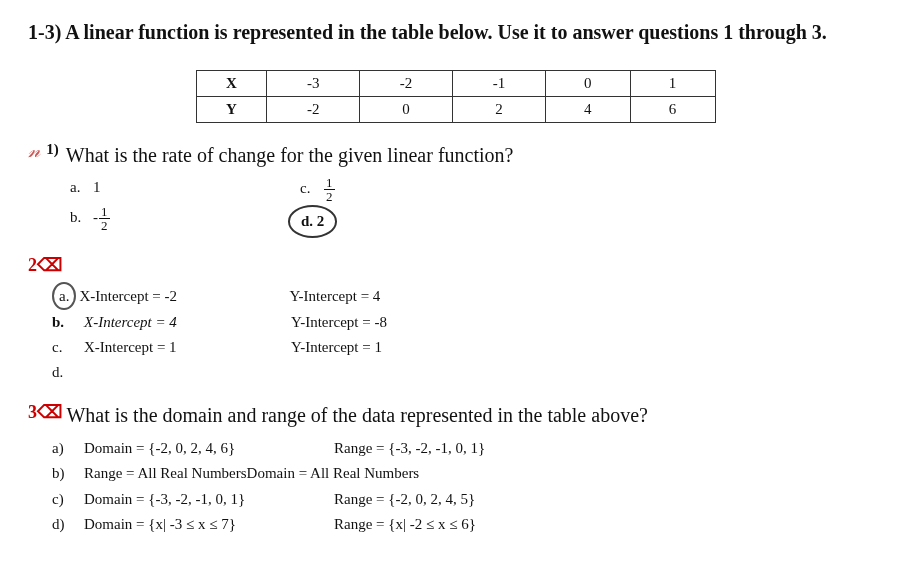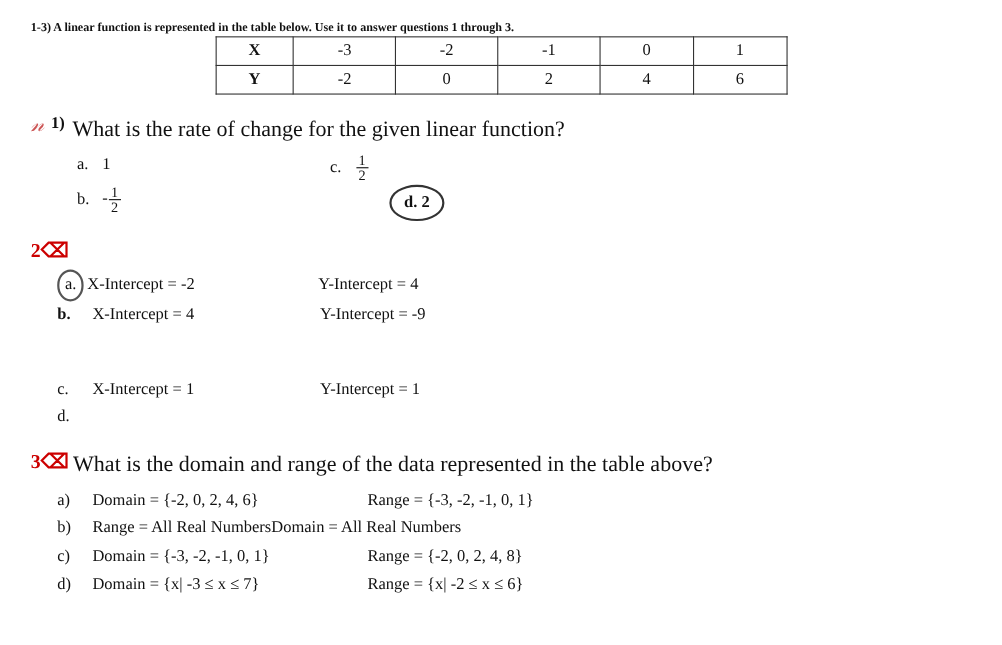--- a/index.html
+++ b/index.html
@@ -7,22 +7,22 @@
       background: #fff;
       font-family: 'Times New Roman', Times, serif;
       font-size: 15px;
       color: #111;
       width: 911px;
       min-height: 586px;
       padding: 18px 28px 18px 28px;
     }
     .header-text {
       font-weight: bold;
-      font-size: 11px;
-      margin-bottom: 0;
+      font-size: 20px;
+      margin-bottom: 24px;
       line-height: 1.4;
     }
     
     .data-table {
       border-collapse: collapse;
       margin: 0 auto 18px auto;
       min-width: 520px;
     }
     .data-table td {
       border: 1.5px solid #333;
@@ -176,47 +176,47 @@
     <div class="option-row">
       <span class="opt-label">b.</span>
       <span>
         -<span class="frac">
             <span class="num">1</span>
             <span class="den">2</span>
           </span>
       </span>
     </div>
 
-    <div class="option-row" style="margin-left: 18px; justify-content: center;">
+    <div class="option-row" style="margin-left: 18px;">
       <span class="answer-circle">d. 2</span>
     </div>
   </div>
 </div>
 
 <div class="question-block" style="margin-top: 10px;">
   <div class="question-header" style="display:flex; align-items:flex-start; gap:2px;">
     <span style="font-size:18px; color:#c00; font-weight:bold; margin-right:2px; margin-top:0px;">2⌫</span>
   </div>
   <div class="q2-options">
 
     <div class="q2-option-row">
       <span class="pencil-circle">a.</span>
       <span style="min-width:210px;">X-Intercept = -2</span>
       <span>Y-Intercept = 4</span>
     </div>
 
     <div class="q2-option-row">
       <span class="q2-label" style="min-width:28px; font-weight:bold;">b.</span>
-      <span style="min-width:207px;">X-Intercept = 4</span>
-      <span>Y-Intercept = -9</span>
+      <span style="min-width:207px;font-style:italic;">X-Intercept = 4</span>
+      <span>Y-Intercept = -8</span>
     </div>
 
     <div class="q2-option-row">
       <span class="q2-label" style="min-width:28px;">c.</span>
-      <span style="min-width:207px;margin-top:44px;">X-Intercept = 1</span>
+      <span style="min-width:207px;">X-Intercept = 1</span>
       <span>Y-Intercept = 1</span>
     </div>
 
     <div class="q2-option-row">
       <span class="q2-label" style="min-width:28px;">d.</span>
     </div>
   </div>
 </div>
 
 <div class="question-block" style="margin-top: 12px;">
@@ -234,21 +234,21 @@
 
     <div class="q3-option-row">
       <span class="q3-label" style="min-width:28px;">b)</span>
       <span>Range = All Real Numbers</span>
       <span style="min-width:250px;">Domain = All Real Numbers</span>
     </div>
 
     <div class="q3-option-row">
       <span class="q3-label" style="min-width:28px;">c)</span>
       <span style="min-width:250px;">Domain = {-3, -2, -1, 0, 1}</span>
-      <span>Range = {-2, 0, 2, 4, 8}</span>
+      <span>Range = {-2, 0, 2, 4, 5}</span>
     </div>
 
     <div class="q3-option-row">
       <span class="q3-label" style="min-width:28px;">d)</span>
       <span style="min-width:250px;">Domain = {x| -3 ≤ x ≤ 7}</span>
       <span>Range = {x| -2 ≤ x ≤ 6}</span>
     </div>
   </div>
 </div>
 

